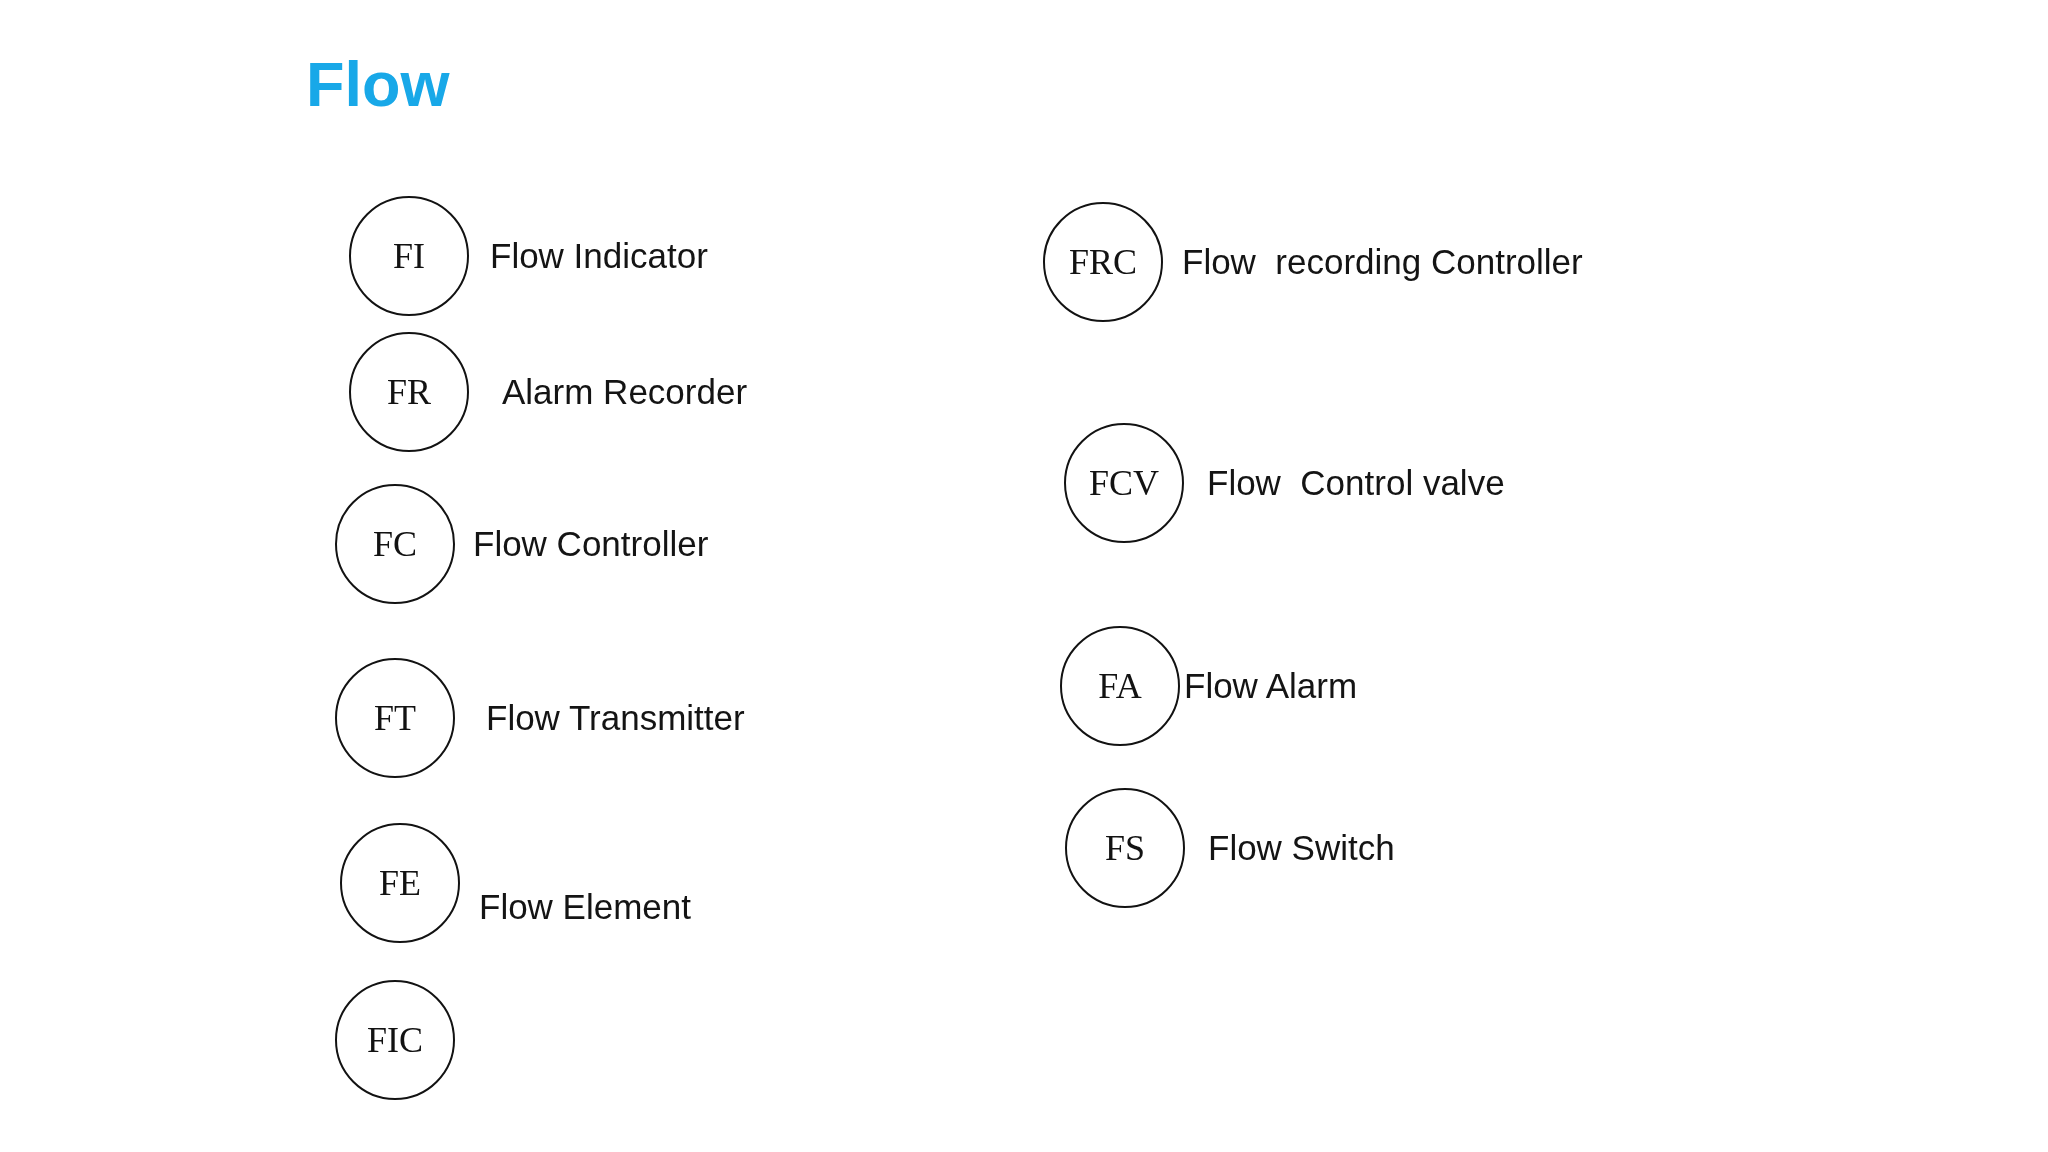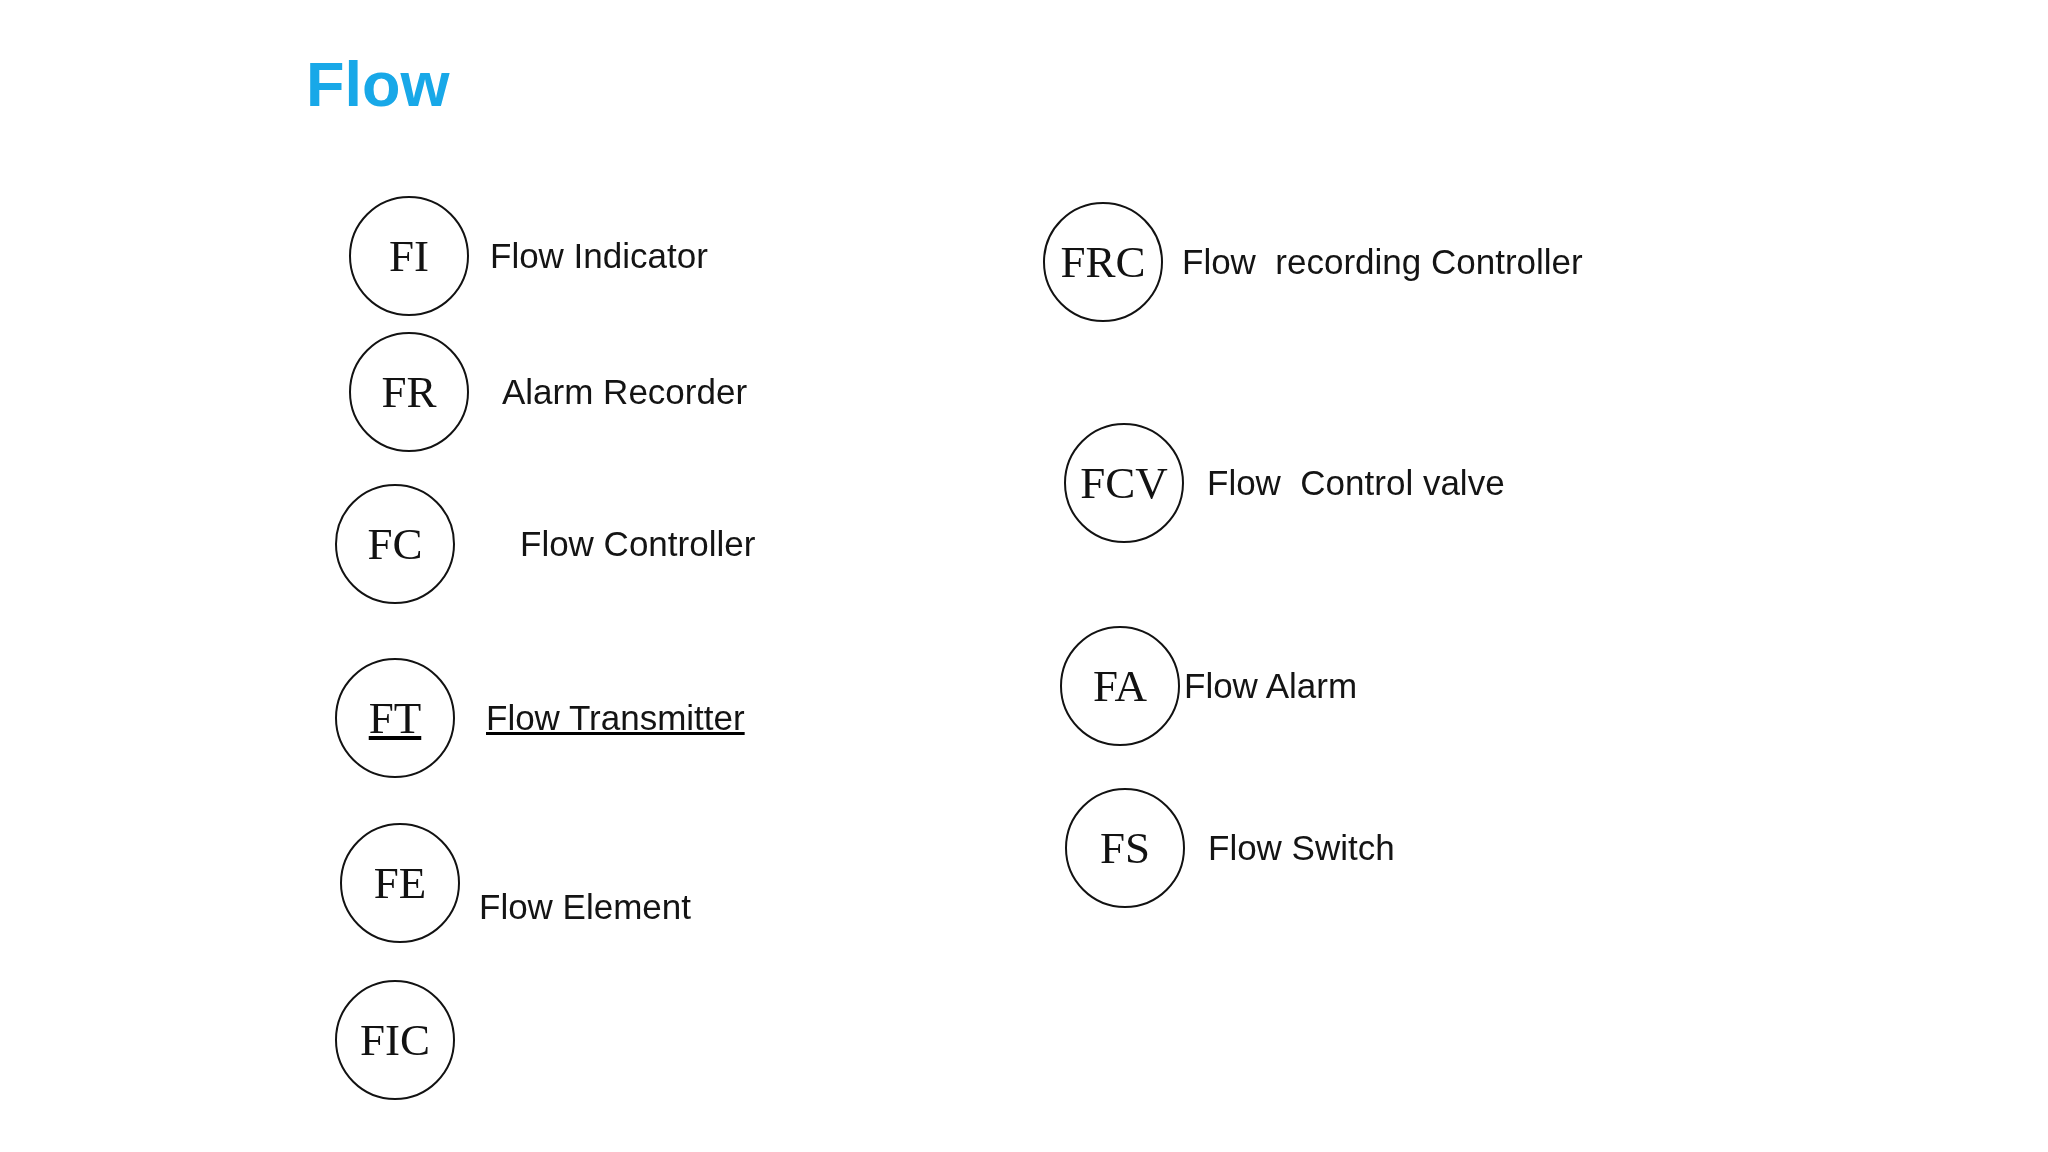--- a/index.html
+++ b/index.html
@@ -35,36 +35,36 @@
     border-radius: 50%;
     box-sizing: border-box;
     display: flex;
     align-items: center;
     justify-content: center;
     flex: 0 0 auto;
     background: #ffffff;
   }
   .code {
     font-family: "Liberation Serif", serif;
-    font-size: 45px;
+    font-size: 36px;
     color: #121212;
     line-height: 1;
     white-space: pre;
   }
   .label {
     font-size: 35px;
     color: #141414;
     white-space: pre; 
     line-height: 1.2;
   }
   
   .pos-fi  { left: 349px;  top: 196px; }  .pos-fi  .label { margin-left: 21px; }
   .pos-fr  { left: 349px;  top: 332px; gap: 6px; }  .pos-fr  .label { margin-left: 27px; }
-  .pos-fc  { left: 335px;  top: 484px; }  .pos-fc  .label { margin-left: 65px; text-align: center; }
-  .pos-ft  { left: 335px;  top: 658px; text-decoration: underline; }  .pos-ft  .label { margin-left: 31px; }
+  .pos-fc  { left: 335px;  top: 484px; }  .pos-fc  .label { margin-left: 18px; text-align: center; }
+  .pos-ft  { left: 335px;  top: 658px; }  .pos-ft  .label { margin-left: 31px; }
   .pos-fe  { left: 340px;  top: 823px; align-items: center; }  .pos-fe  .label { margin-left: 19px; margin-top: 48px; }
   .pos-fic { left: 335px;  top: 980px; }  .pos-fic .label { margin-left: 17px; }
   .pos-frc { left: 1043px; top: 202px; }  .pos-frc .label { margin-left: 19px; }
   .pos-fcv { left: 1064px; top: 423px; }  .pos-fcv .label { margin-left: 23px; }
   .pos-fa  { left: 1060px; top: 626px; }  .pos-fa  .label { margin-left: 4px; }
   .pos-fs  { left: 1065px; top: 788px; }  .pos-fs  .label { margin-left: 23px; }
 </style>
 </head>
 <body>
 

